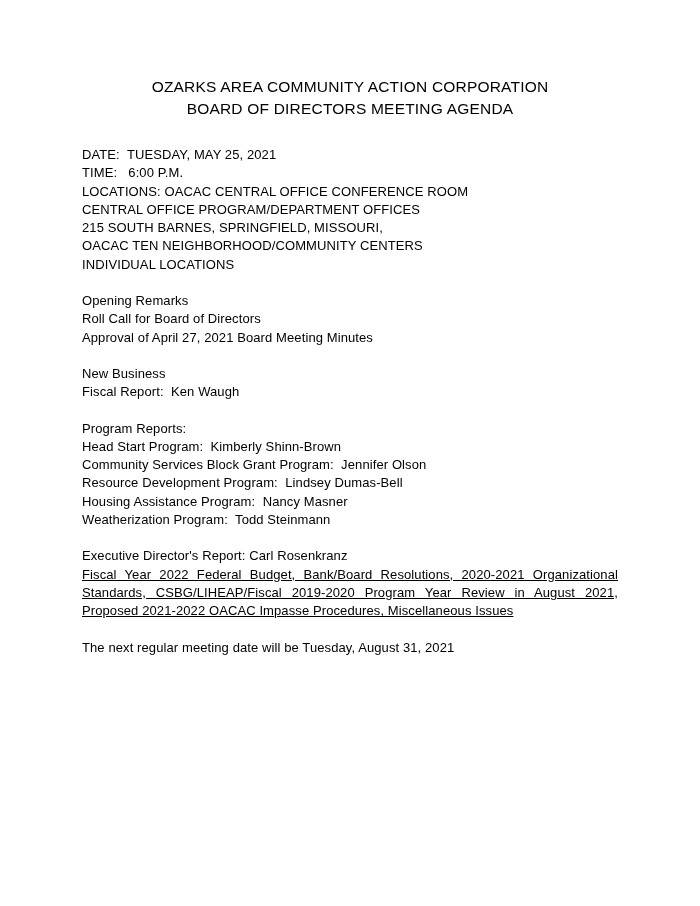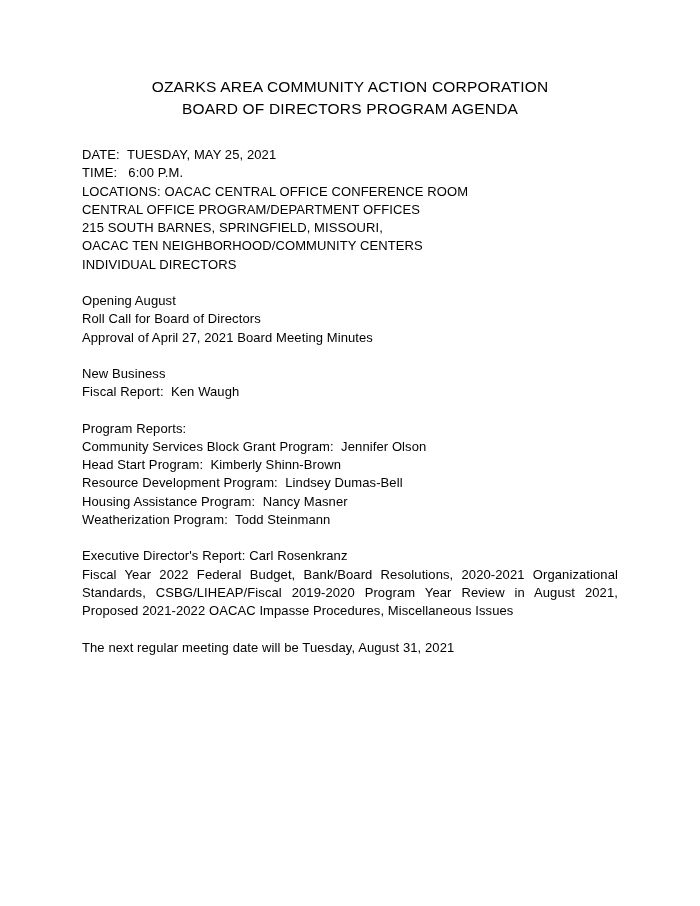--- a/index.html
+++ b/index.html
@@ -40,65 +40,66 @@
     letter-spacing: 0.1px;
   }
   .line {
     white-space: pre-wrap;
   }
   .spacer {
     height: 18px;
   }
   .justified-para {
     text-align: justify;
+    text-decoration: underline;
   }
 </style>
 </head>
 <body>
 
 <div class="page">
 
   <div class="doc-title">
     <span class="line">OZARKS AREA COMMUNITY ACTION CORPORATION</span>
-    <span class="line">BOARD OF DIRECTORS PROGRAM AGENDA</span>
+    <span class="line">BOARD OF DIRECTORS MEETING AGENDA</span>
   </div>
 
   <div class="body-block">
 
     <div>
       <div class="line">DATE:  TUESDAY, MAY 25, 2021</div>
       <div class="line">TIME:   6:00 P.M.</div>
       <div class="line">LOCATIONS: OACAC CENTRAL OFFICE CONFERENCE ROOM</div>
       <div class="line">CENTRAL OFFICE PROGRAM/DEPARTMENT OFFICES</div>
       <div class="line">215 SOUTH BARNES, SPRINGFIELD, MISSOURI,</div>
       <div class="line">OACAC TEN NEIGHBORHOOD/COMMUNITY CENTERS</div>
-      <div class="line">INDIVIDUAL DIRECTORS</div>
+      <div class="line">INDIVIDUAL LOCATIONS</div>
     </div>
 
     <div class="spacer"></div>
 
     <div>
-      <div class="line">Opening August</div>
+      <div class="line">Opening Remarks</div>
       <div class="line">Roll Call for Board of Directors</div>
       <div class="line">Approval of April 27, 2021 Board Meeting Minutes</div>
     </div>
 
     <div class="spacer"></div>
 
     <div>
       <div class="line">New Business</div>
       <div class="line">Fiscal Report:  Ken Waugh</div>
     </div>
 
     <div class="spacer"></div>
 
     <div>
       <div class="line">Program Reports:</div>
+      <div class="line">Head Start Program:  Kimberly Shinn-Brown</div>
       <div class="line">Community Services Block Grant Program:  Jennifer Olson</div>
-      <div class="line">Head Start Program:  Kimberly Shinn-Brown</div>
       <div class="line">Resource Development Program:  Lindsey Dumas-Bell</div>
       <div class="line">Housing Assistance Program:  Nancy Masner</div>
       <div class="line">Weatherization Program:  Todd Steinmann</div>
     </div>
 
     <div class="spacer"></div>
 
     <div>
       <div class="line">Executive Director's Report: Carl Rosenkranz</div>
       <div class="justified-para">Fiscal Year 2022 Federal Budget, Bank/Board Resolutions, 2020-2021 Organizational Standards, CSBG/LIHEAP/Fiscal 2019-2020 Program Year Review in August 2021, Proposed 2021-2022 OACAC Impasse Procedures, Miscellaneous Issues</div>

